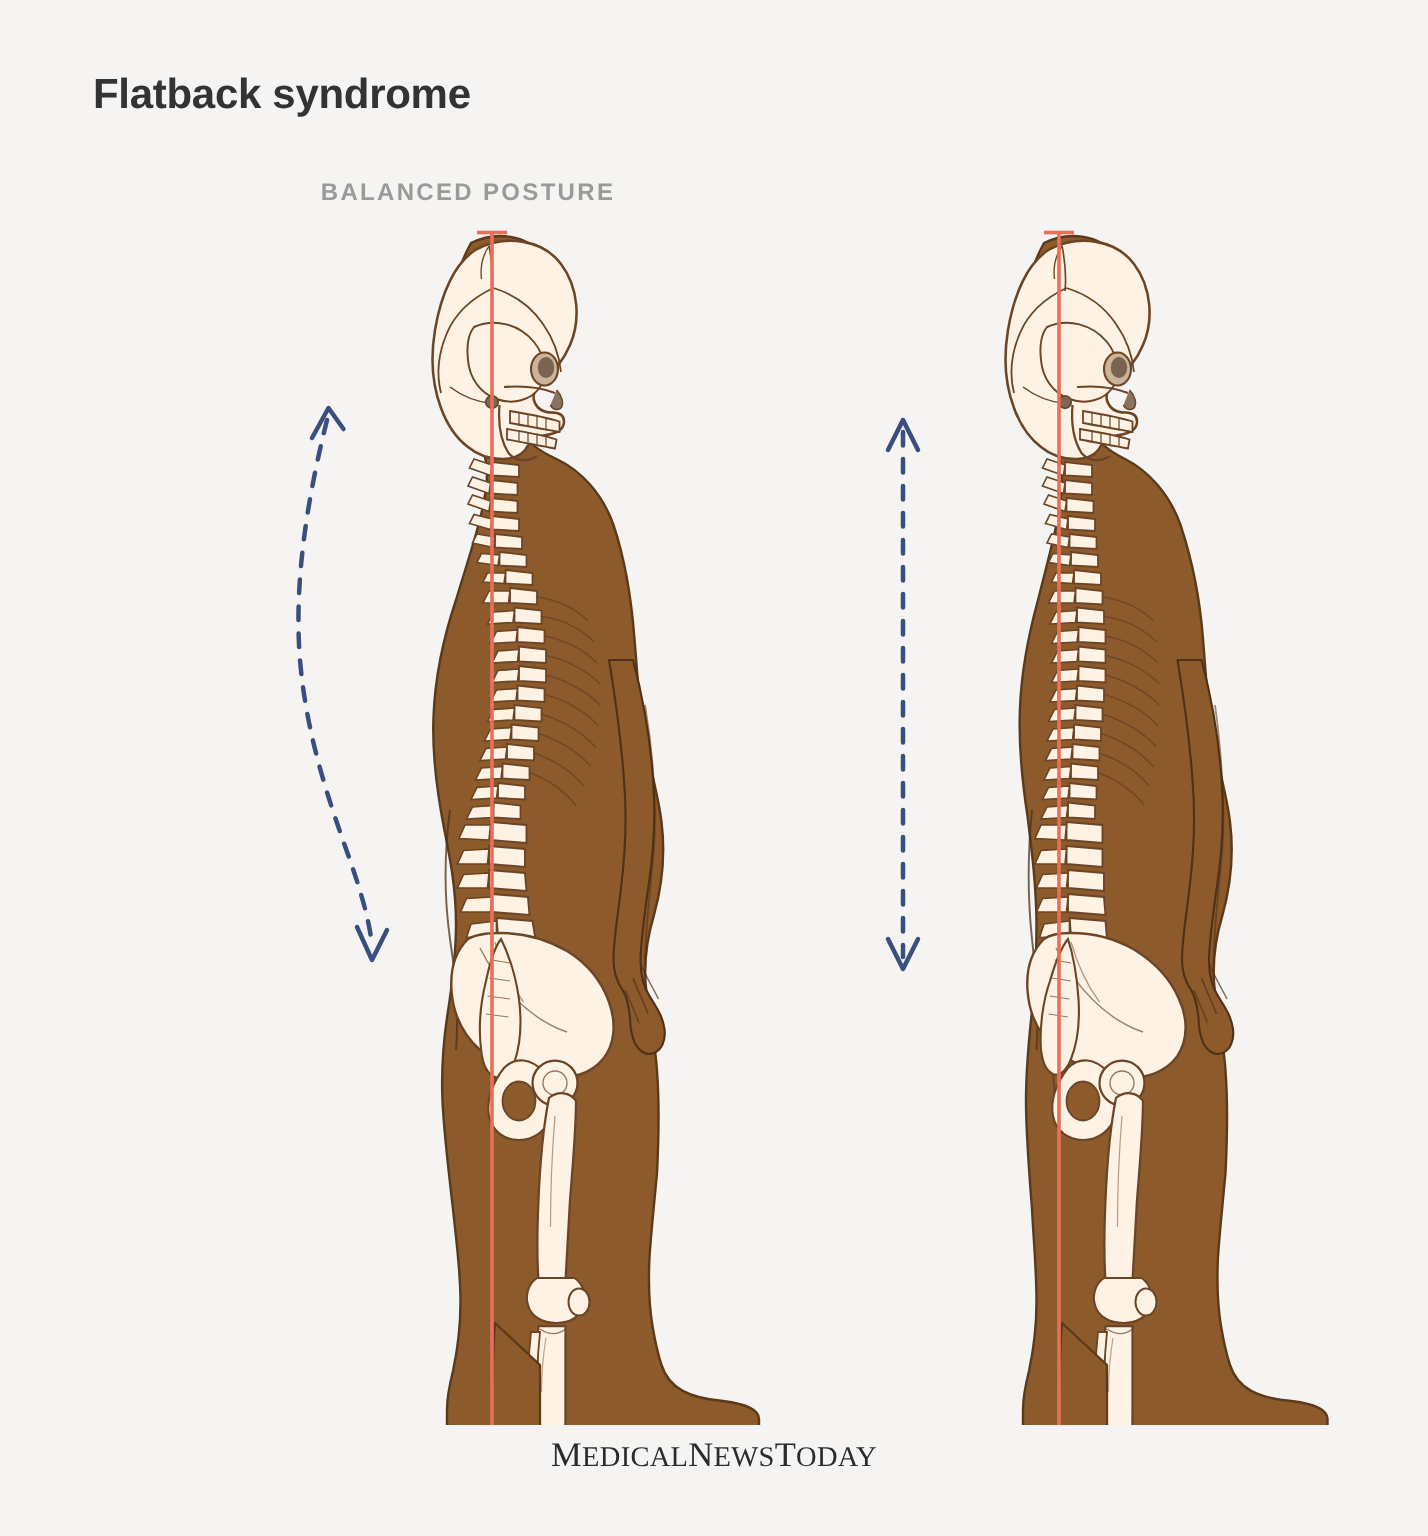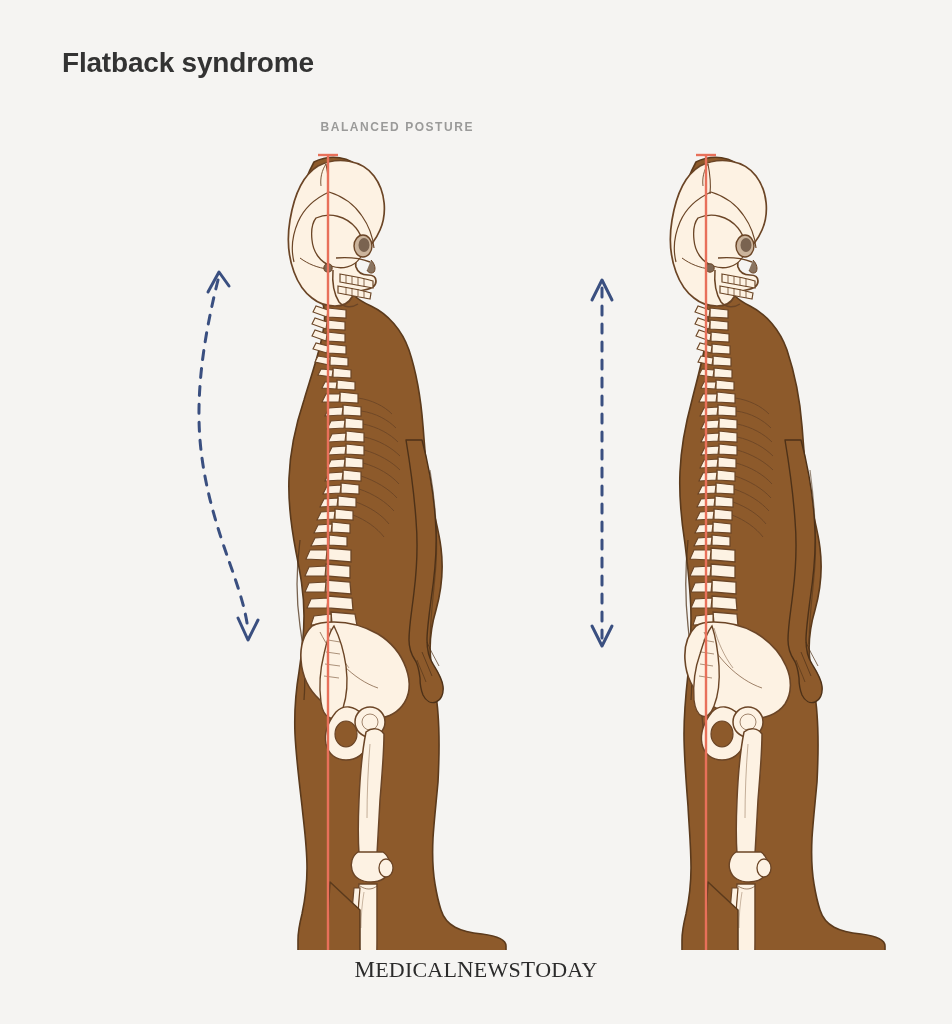--- a/index.html
+++ b/index.html
@@ -29,25 +29,25 @@
     font-size: 28px;
     font-weight: 700;
     color: #333333;
     letter-spacing: -0.2px;
     line-height: 1.2;
   }
 
   .panel-label {
     position: absolute;
     top: 120px;
-    font-size: 12px;
+    font-size: 16px;
     font-weight: 700;
     letter-spacing: 1.55px;
     color: #9a9a99;
-    text-align: right;
+    text-align: center;
     white-space: nowrap;
   }
   .panel-label.left  { left: 150px; width: 324px; }
   .panel-label.right { left: 530px; width: 324px; }
 
   .figure-stage {
     position: absolute;
     top: 140px;
     width: 380px;
     height: 810px;
@@ -63,21 +63,21 @@
     right: 0;
     top: 957px;
     text-align: center;
     font-family: "Liberation Serif", serif;
     font-size: 23px;
     color: #2b2b2b;
     letter-spacing: 0.2px;
     white-space: nowrap;
   }
   .footer-logo .cap { font-size: 23px; }
-  .footer-logo .sc  { font-size: 22px; }
+  .footer-logo .sc  { font-size: 19px; }
 </style>
 </head>
 <body style="background: rgb(245, 244, 242);">
 
 <div class="canvas">
 
   <div class="title">Flatback syndrome</div>
 
   <div class="panel-label left">BALANCED POSTURE</div>
 

